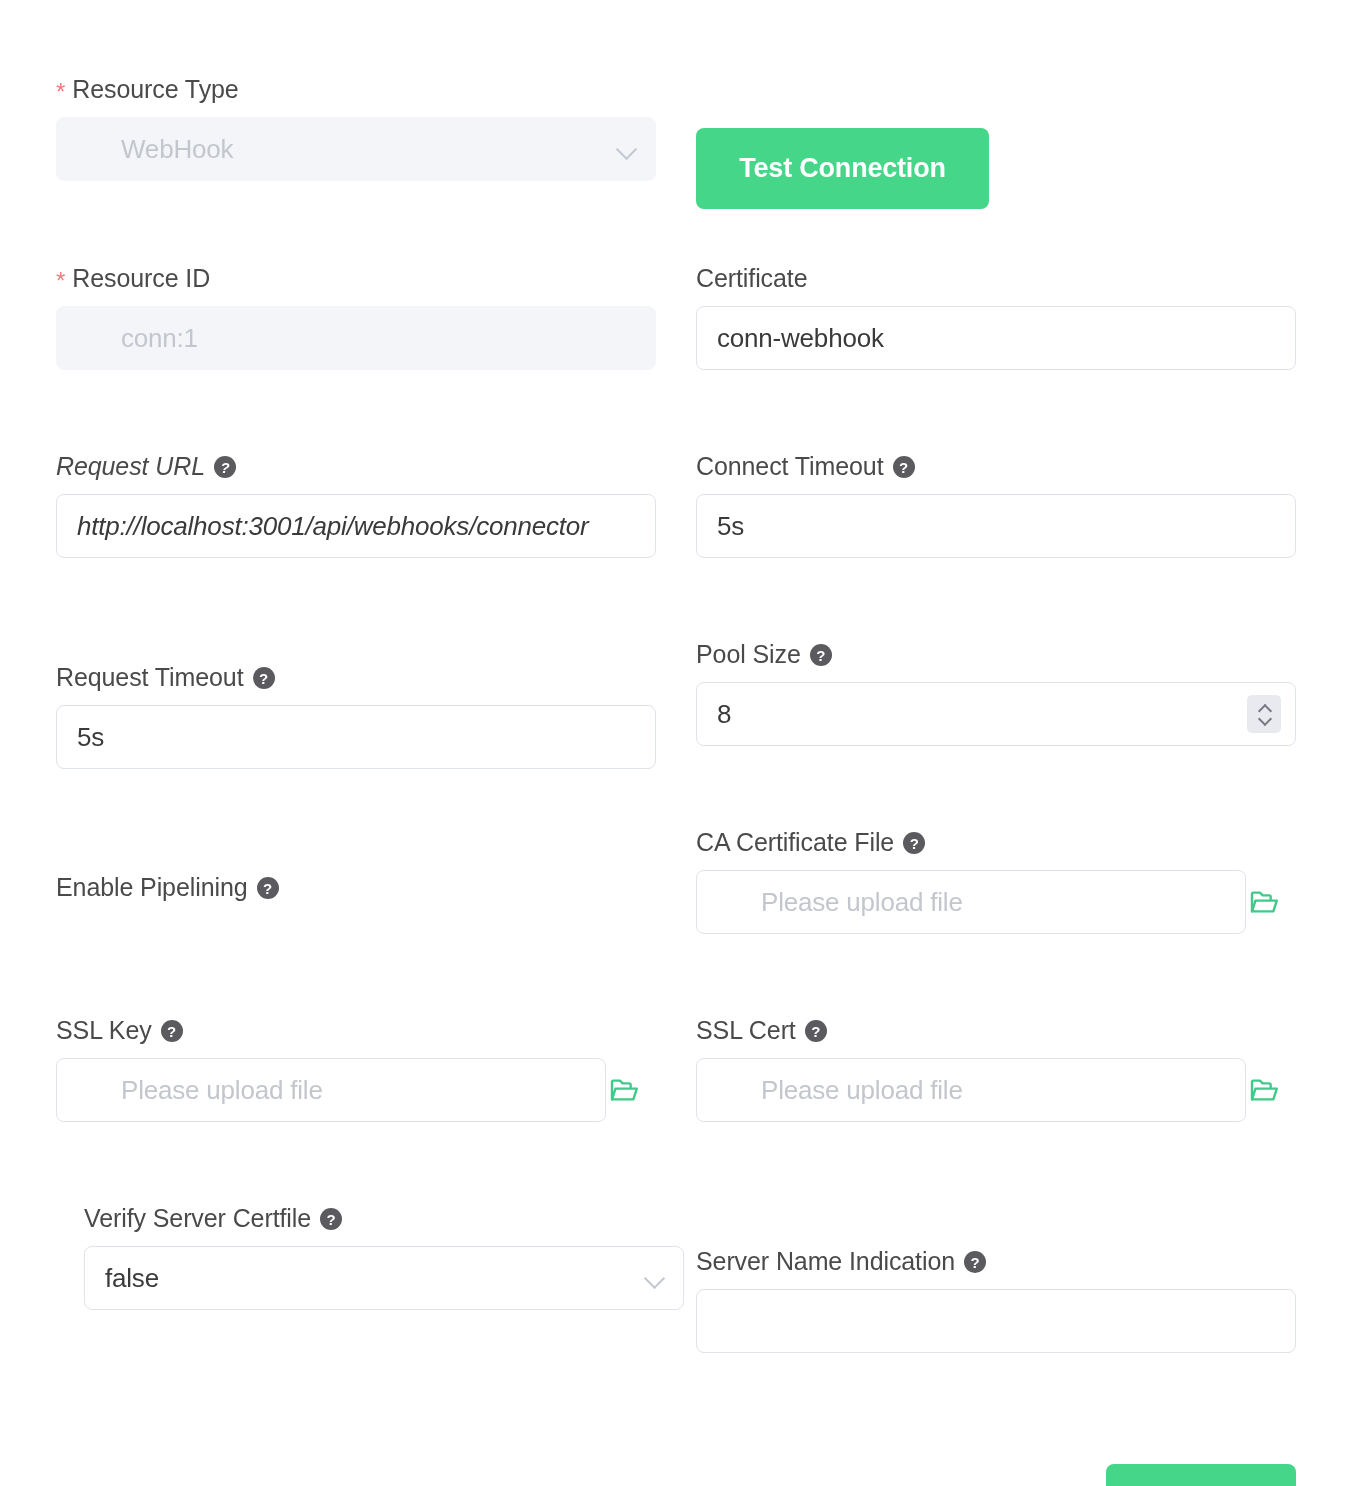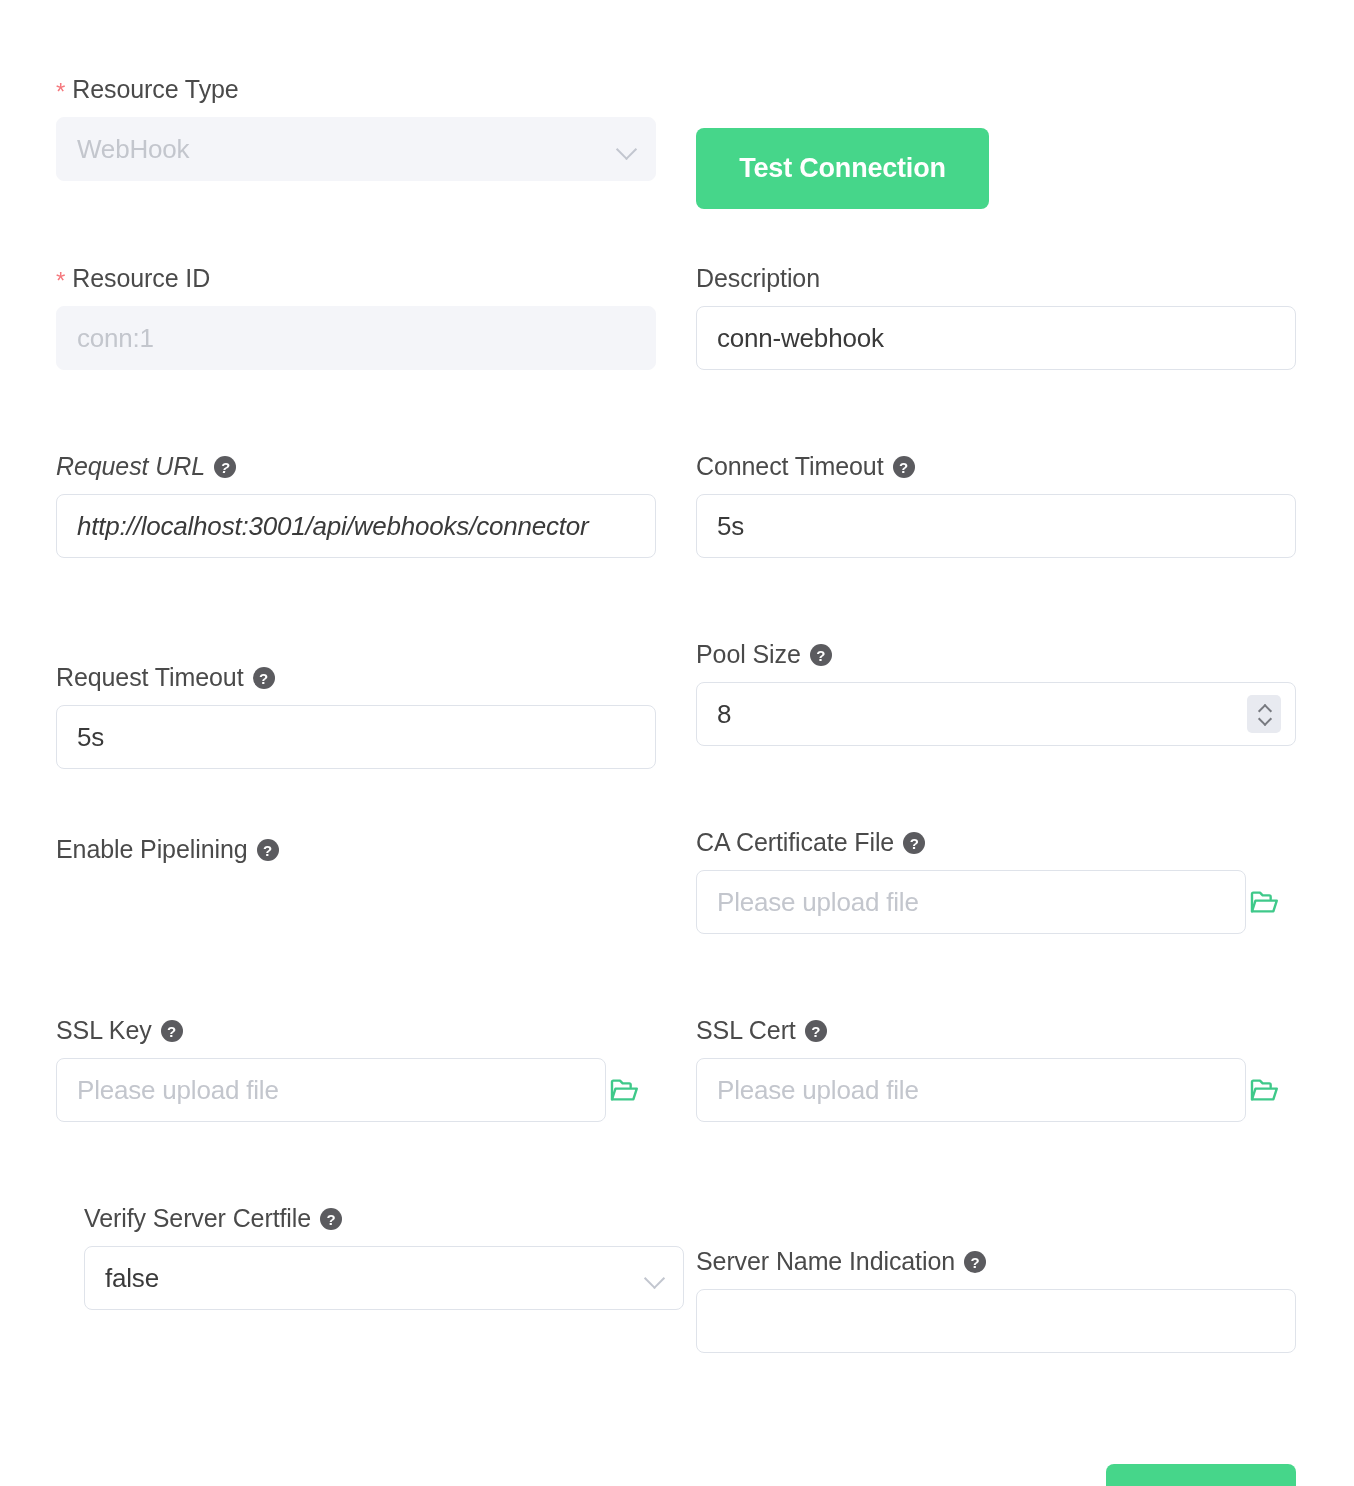--- a/index.html
+++ b/index.html
@@ -97,20 +97,21 @@
     display: block;
     flex: 1;
     letter-spacing: -0.2px;
   }
   .ctl .ph {
     color: #c3c6cd;
     letter-spacing: -0.2px;
     flex: 1;
     overflow: hidden;
     white-space: nowrap;
+    margin-left: 44px;
   }
   .ctl.disabled .ph { color: #c3c6cd; }
 
   
   .chevron {
     position: absolute;
     right: 18px;
     top: 50%;
     width: 20px;
     height: 20px;
@@ -256,21 +257,21 @@
       <span class="req-star">*</span>
       <span>Resource ID</span>
     </div>
     <div class="ctl disabled">
       <span class="ph">conn:1</span>
     </div>
   </div>
 
   <div class="field col-right" style="top:263px;">
     <div class="label">
-      <span>Description</span>
+      <span>Certificate</span>
     </div>
     <div class="ctl">
       <span class="val">conn-webhook</span>
     </div>
   </div>
 
   <div class="field col-left" style="top:451px;font-style:italic;">
     <div class="label">
       <span>Request URL</span>
       <span class="help-icon">?</span>
@@ -307,21 +308,21 @@
     </div>
     <div class="ctl">
       <span class="val">8</span>
       <span class="spinner">
         <i class="up"></i>
         <i class="down"></i>
       </span>
     </div>
   </div>
 
-  <div class="field col-left" style="top:834px;">
+  <div class="field col-left" style="top:872px;">
     <div class="label">
       <span>Enable Pipelining</span>
       <span class="help-icon">?</span>
     </div>
   </div>
 
   <div class="field col-right" style="top:827px;">
     <div class="label">
       <span>CA Certificate File</span>
       <span class="help-icon">?</span>

